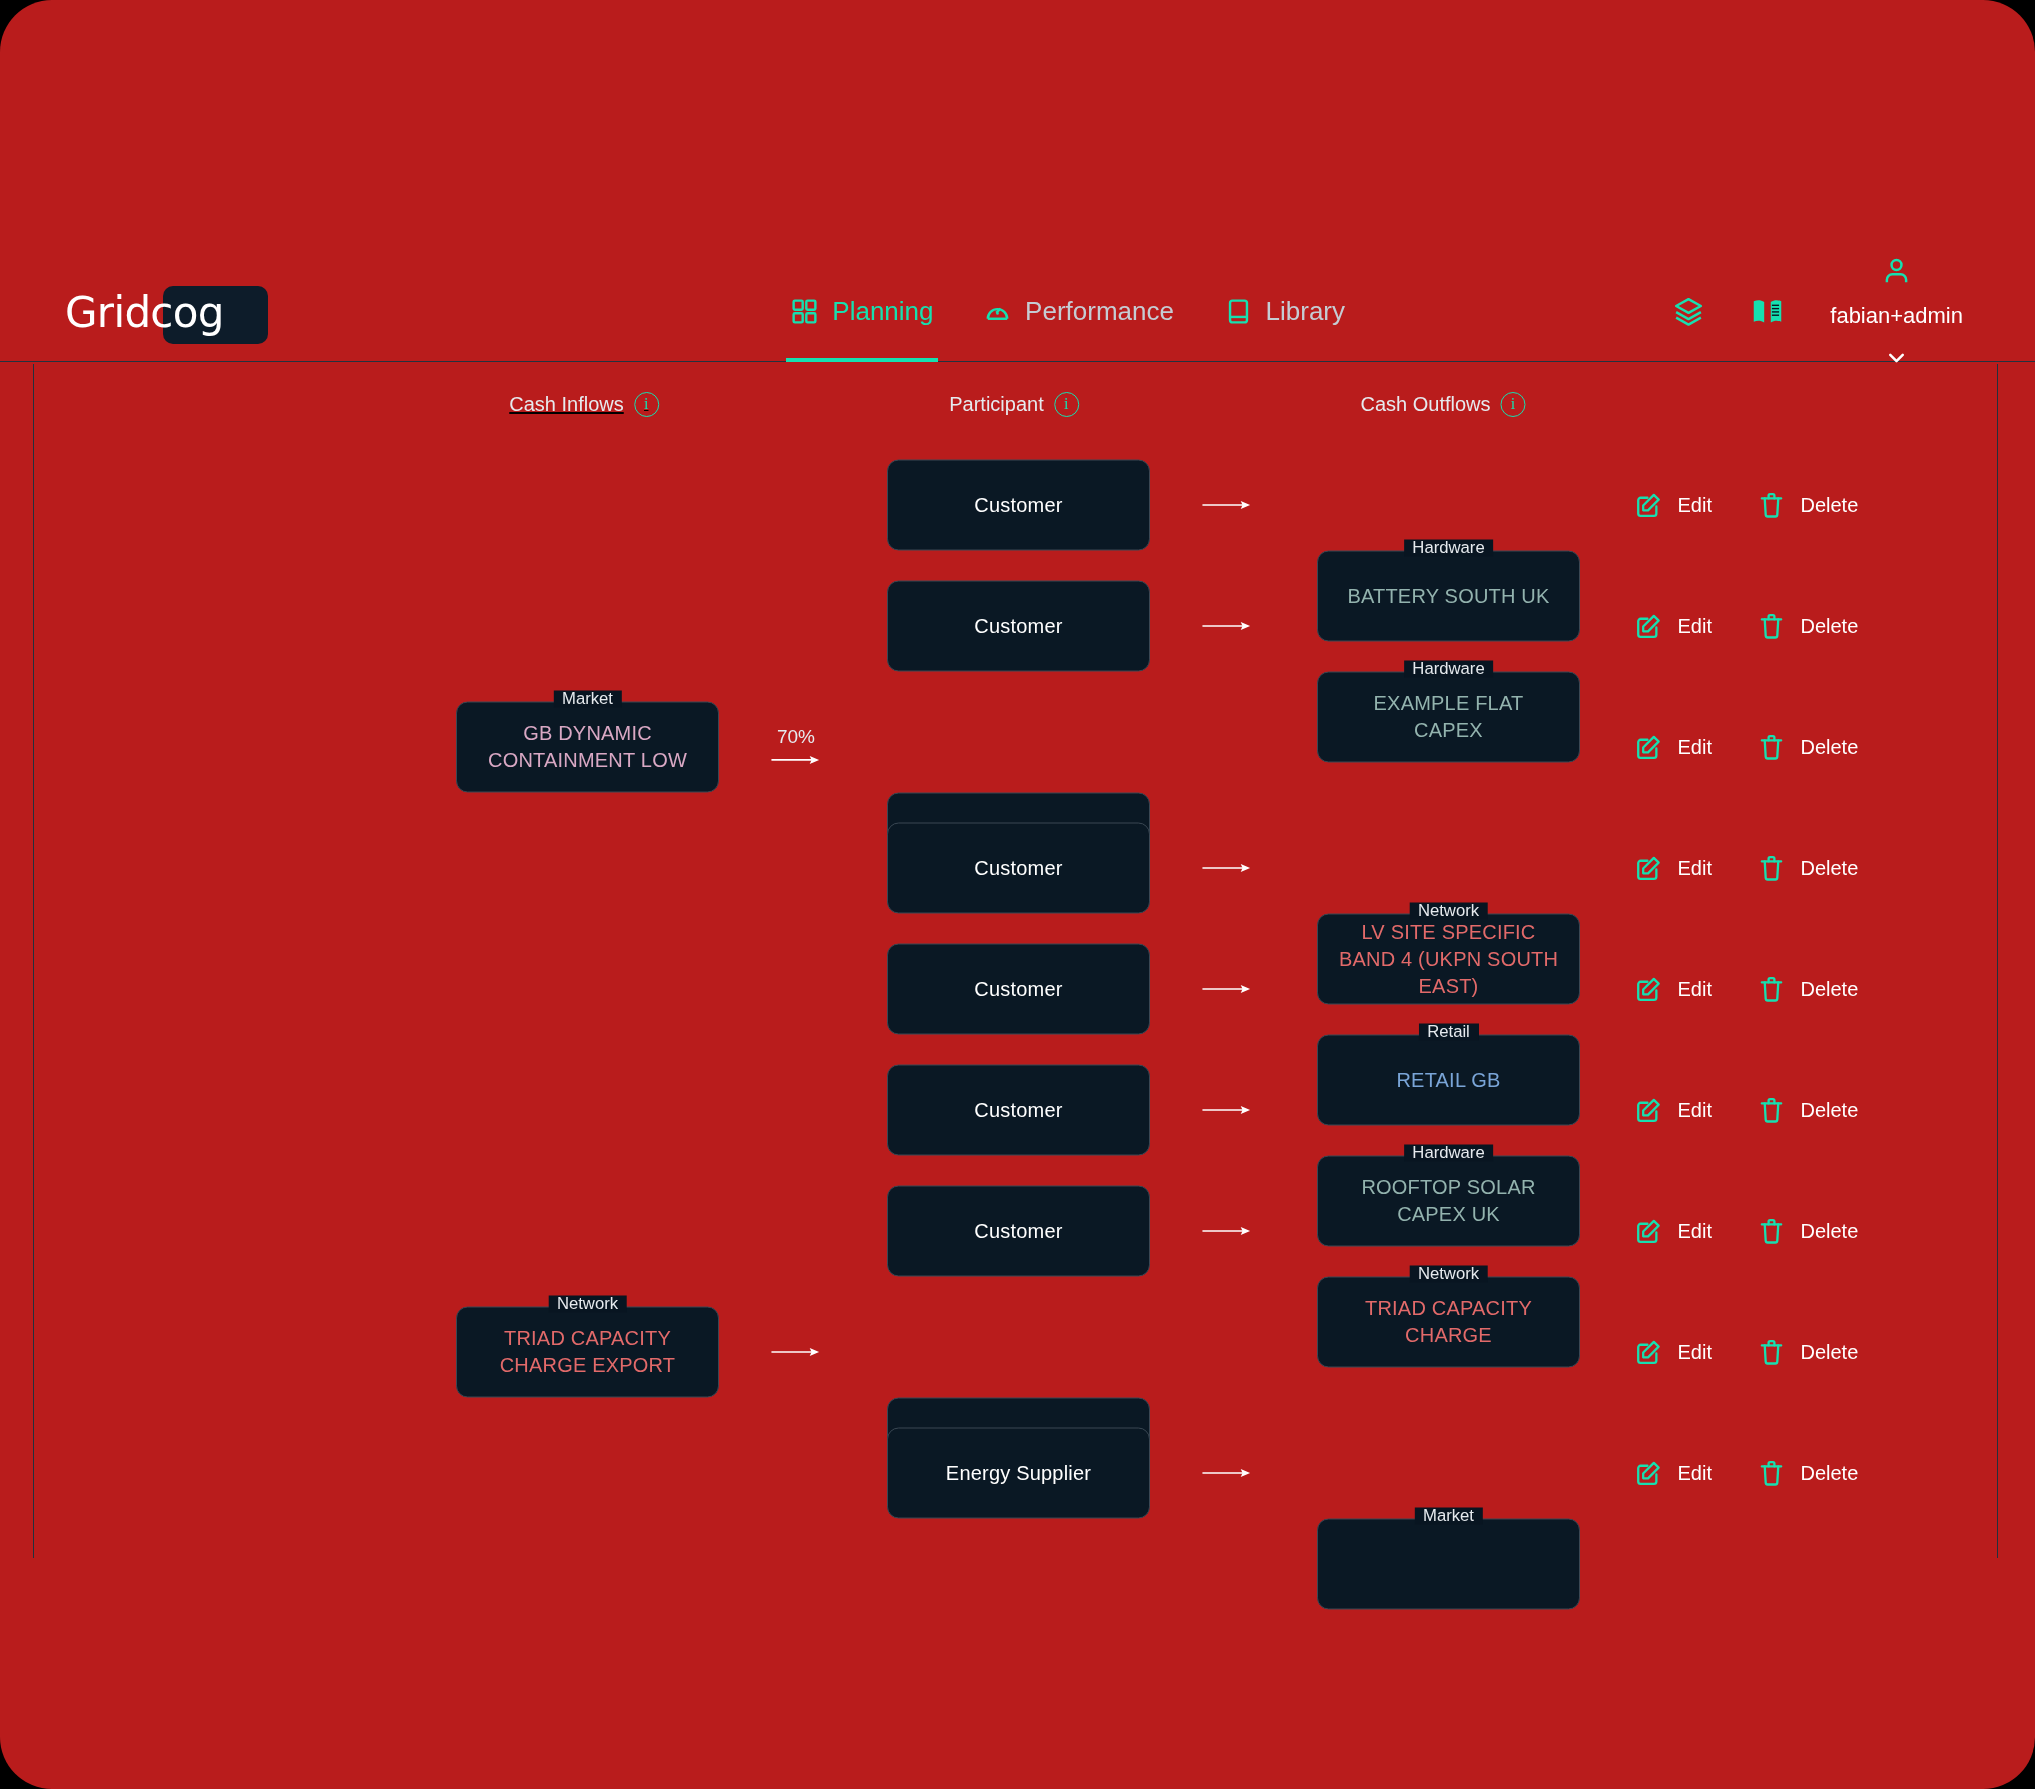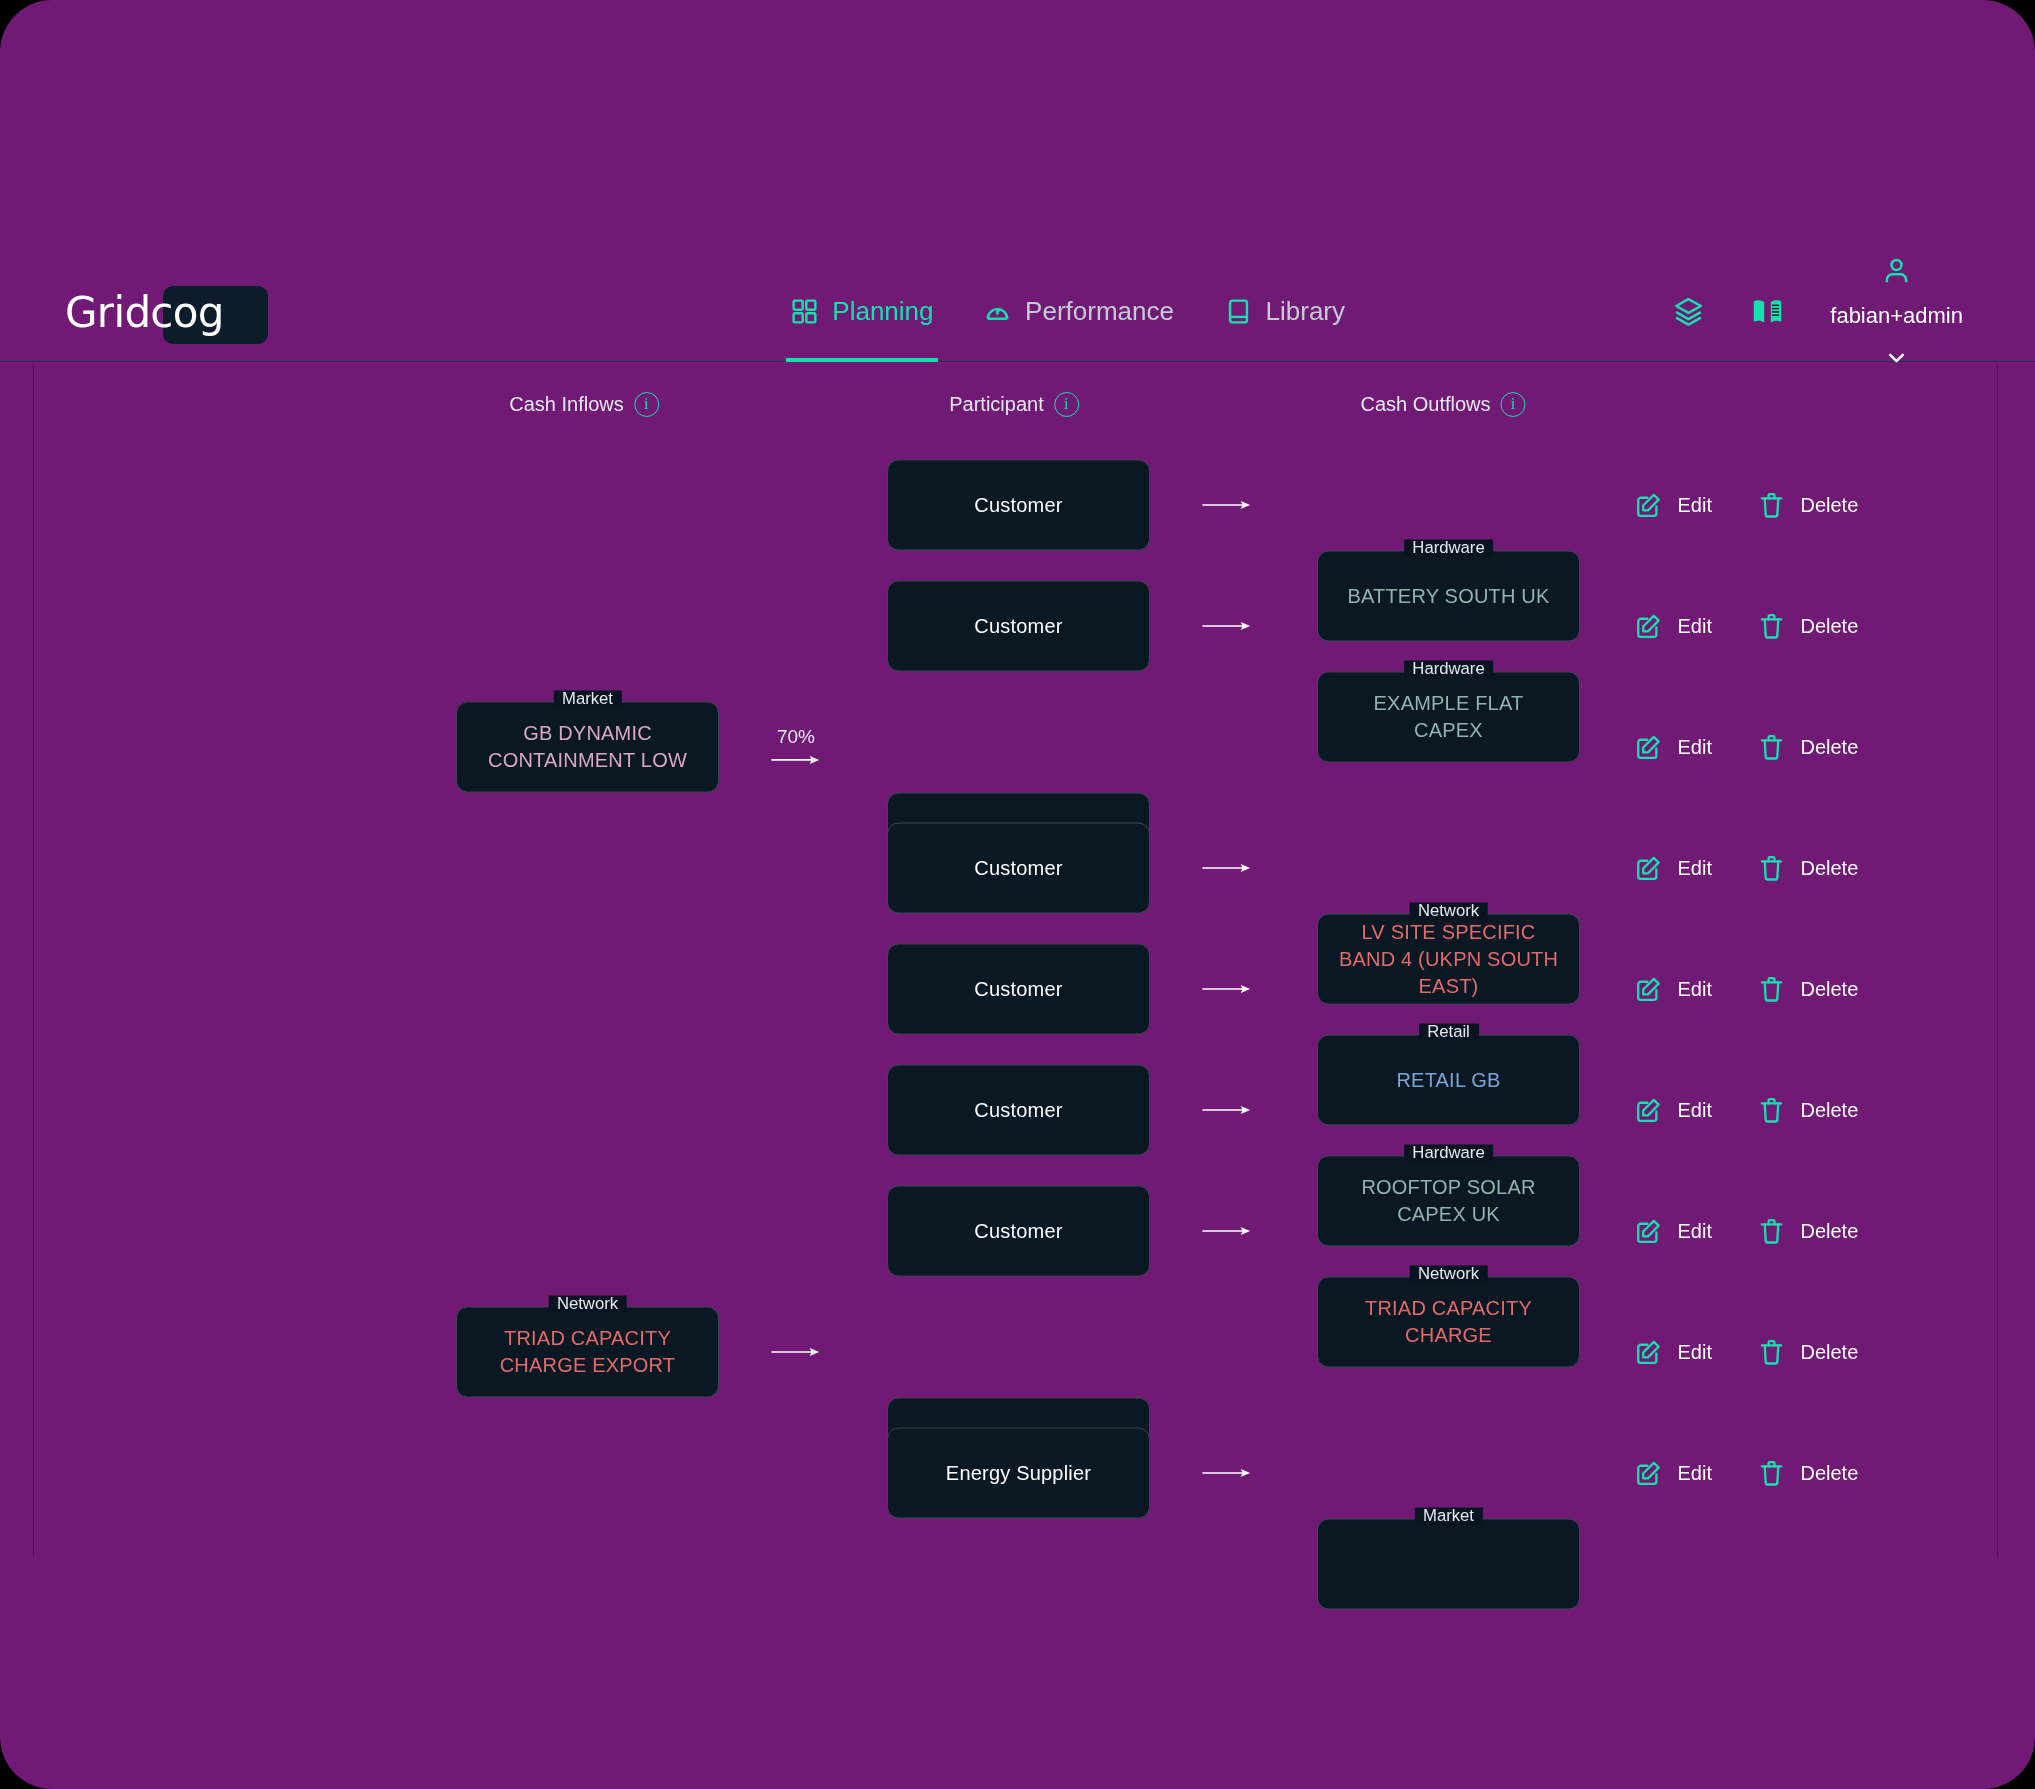--- a/index.html
+++ b/index.html
@@ -5,21 +5,21 @@
   * { box-sizing: border-box; margin: 0; padding: 0; }
   html, body {
     width: 2035px; height: 1790px;
     background: #000000;
     font-family: "Liberation Sans", sans-serif;
     overflow: hidden;
   }
   .app-window {
     position: absolute;
     inset: 0;
-    background: #701a75;
+    background: #b91c1c;
     border-radius: 52px;
     overflow: hidden;
   }
 
   
   .header {
     position: absolute;
     left: 0; right: 0;
     top: 261px;
     height: 101px;
@@ -127,21 +127,21 @@
     width: 25px; height: 25px;
     border: 1.4px solid #16e0b0;
     border-radius: 50%;
     color: #16e0b0;
     font-size: 16px;
     font-family: "Liberation Serif", serif;
     display: flex; align-items: center; justify-content: center;
     cursor: pointer;
     line-height: 1;
   }
-  #ch-inflows { left: 584px; }
+  #ch-inflows { left: 584px; text-decoration: underline; }
   #ch-participant { left: 1014px; }
   #ch-outflows { left: 1443px; }
 
   
   .rows { position: absolute; left: 0; top: 80px; right: 0; }
   .row {
     position: relative;
     height: 121px;
     width: 100%;
   }

